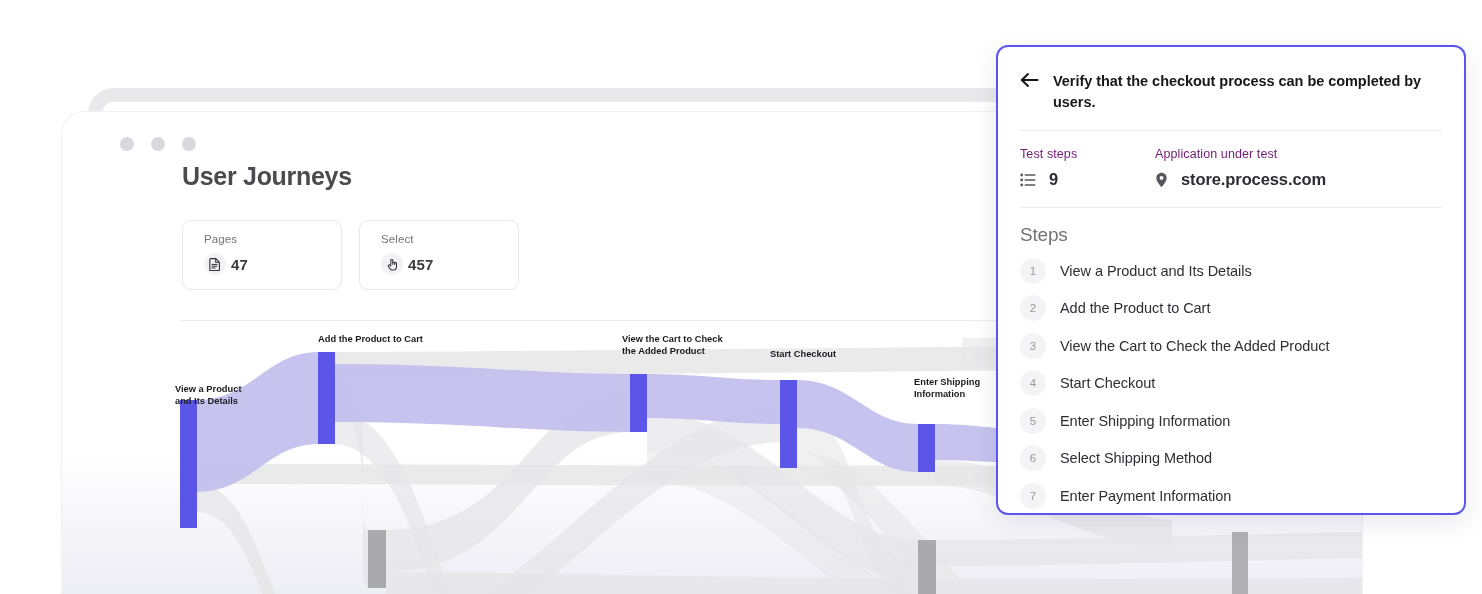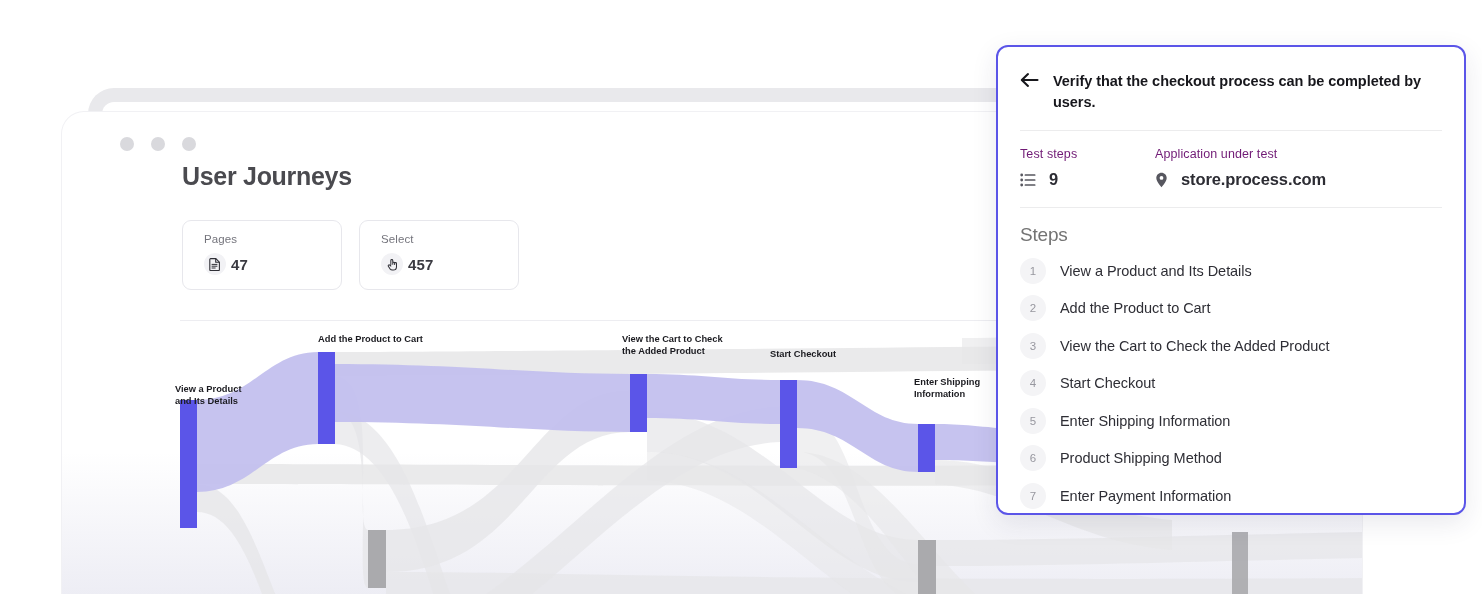--- a/index.html
+++ b/index.html
@@ -295,21 +295,21 @@
       <div class="step">
         <span class="step-num">4</span>
         <span class="step-txt">Start Checkout</span>
       </div>
       <div class="step">
         <span class="step-num">5</span>
         <span class="step-txt">Enter Shipping Information</span>
       </div>
       <div class="step">
         <span class="step-num">6</span>
-        <span class="step-txt">Product Shipping Method</span>
+        <span class="step-txt">Select Shipping Method</span>
       </div>
       <div class="step">
         <span class="step-num">7</span>
         <span class="step-txt">Enter Payment Information</span>
       </div>
     </div>
   </div>
 
 </div>
 

